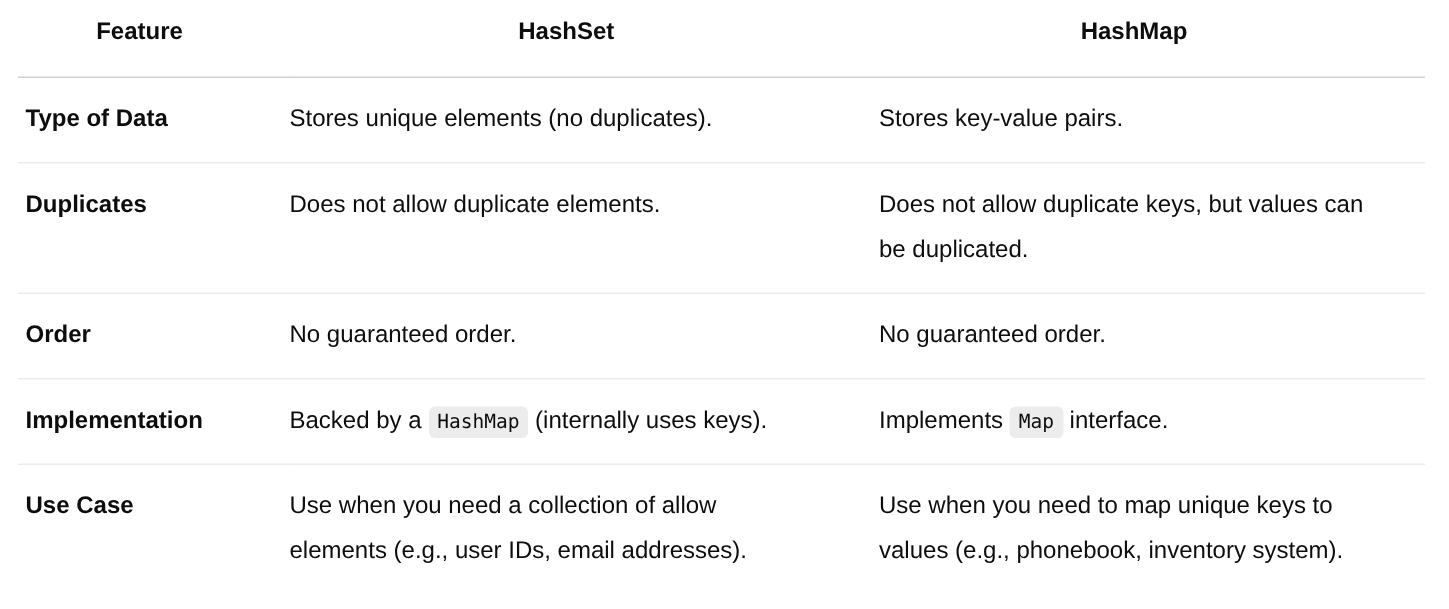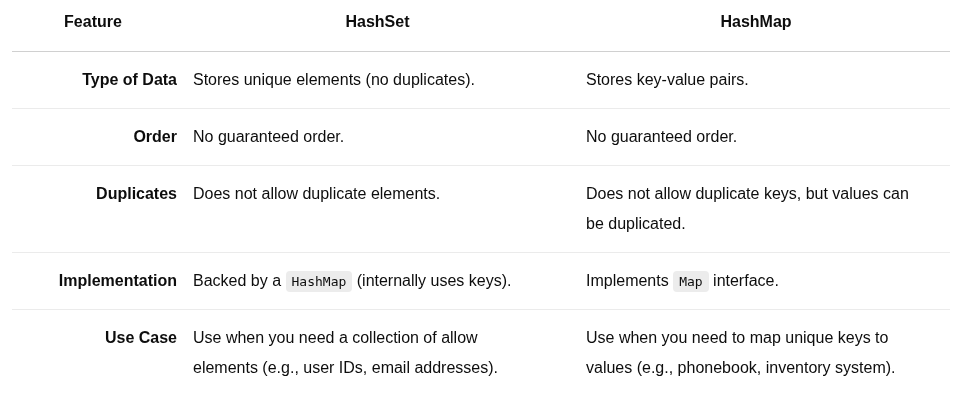--- a/index.html
+++ b/index.html
@@ -32,21 +32,21 @@
   }
   td {
     vertical-align: top;
     padding: 13px 0 13px 0;
     border-bottom: 1px solid #ebebeb;
   }
   tbody tr:last-child td {
     border-bottom: none;
   }
   th.col-feature, td.col-feature { padding-left: 5px; }
-  td.col-feature { font-weight: 700; padding-right: 16px; text-align: right; }
+  td.col-feature { font-weight: 700; padding-right: 16px; }
   td.col-hashset { padding-right: 56px; }
   td.col-hashmap { padding-right: 22px; }
   code.inline-code {
     font-family: "DejaVu Sans Mono", "Liberation Mono", monospace;
     font-size: 13px;
     line-height: 1;
     background: #ececec;
     color: #0d0d0d;
     padding: 3px 6px;
     border-radius: 4px;
@@ -69,28 +69,28 @@
       <th class="col-hashmap">HashMap</th>
     </tr>
   </thead>
   <tbody>
     <tr>
       <td class="col-feature">Type of Data</td>
       <td class="col-hashset">Stores unique elements (no duplicates).</td>
       <td class="col-hashmap">Stores key-value pairs.</td>
     </tr>
     <tr>
+      <td class="col-feature">Duplicates</td>
+      <td class="col-hashset">Does not allow duplicate elements.</td>
+      <td class="col-hashmap">Does not allow duplicate keys, but values can be duplicated.</td>
+    </tr>
+    <tr>
       <td class="col-feature">Order</td>
       <td class="col-hashset">No guaranteed order.</td>
       <td class="col-hashmap">No guaranteed order.</td>
-    </tr>
-    <tr>
-      <td class="col-feature">Duplicates</td>
-      <td class="col-hashset">Does not allow duplicate elements.</td>
-      <td class="col-hashmap">Does not allow duplicate keys, but values can be duplicated.</td>
     </tr>
     <tr>
       <td class="col-feature">Implementation</td>
       <td class="col-hashset"><span>Backed by a </span><code class="inline-code">HashMap</code><span> (internally uses keys).</span></td>
       <td class="col-hashmap"><span>Implements </span><code class="inline-code">Map</code><span> interface.</span></td>
     </tr>
     <tr>
       <td class="col-feature">Use Case</td>
       <td class="col-hashset">Use when you need a collection of allow elements (e.g., user IDs, email addresses).</td>
       <td class="col-hashmap">Use when you need to map unique keys to values (e.g., phonebook, inventory system).</td>

